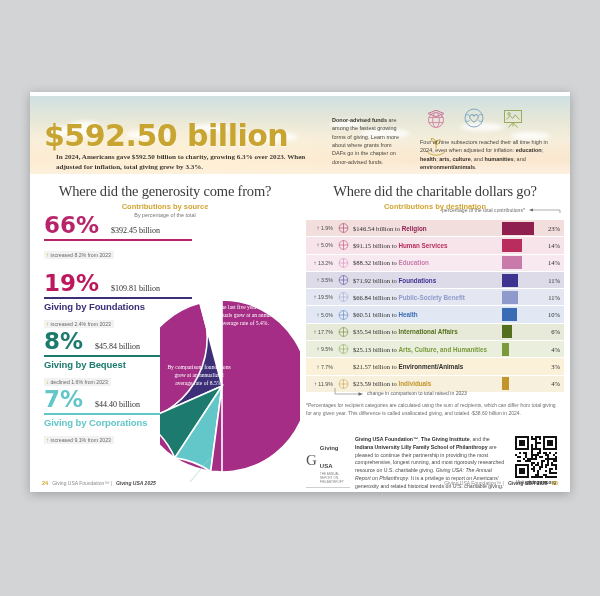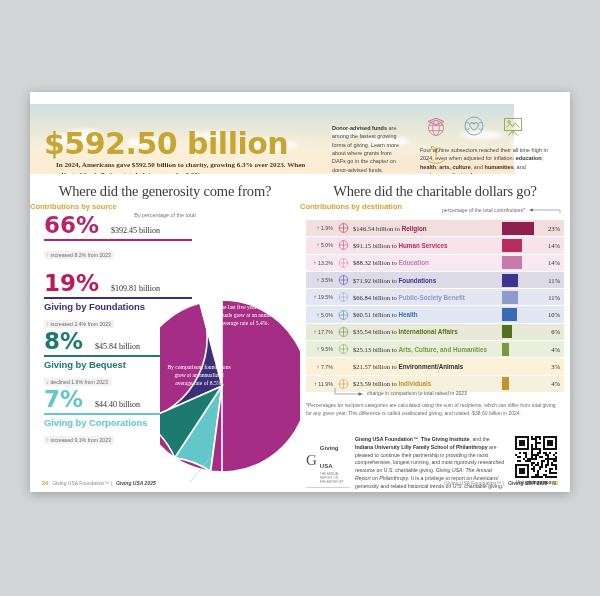--- a/index.html
+++ b/index.html
@@ -11,23 +11,22 @@
   .page-shadow{
     position:absolute;left:30px;top:92px;width:540px;height:400px;
     box-shadow:0 2px 10px rgba(0,0,0,.25);
   }
   .spread{
     position:absolute;left:30px;top:92px;width:540px;height:400px;
     background:#ffffff;overflow:hidden;
   }
   
   .sky{
-    position:absolute;left:0;top:12px;width:436px;height:82px;
+    position:absolute;left:0;top:4px;width:540px;height:82px;
     background:linear-gradient(180deg,#cfe0e2 0%,#e6e7d8 28%,#f6eedb 55%,#fbe7cf 78%,#fdf3e6 100%);
-    padding-left:48px;
   }
   .cloud{position:absolute;border-radius:50%;background:rgba(255,255,255,.85);filter:blur(2px);}
   .sun-haze{
     position:absolute;left:-30px;top:20px;width:430px;height:70px;
     background:radial-gradient(ellipse at 40% 60%,rgba(255,241,214,.95),rgba(255,236,200,0) 70%);
   }
   .headline{
     position:absolute;left:14px;top:22px;
     font-family:"DejaVu Sans",sans-serif;
     font-weight:bold;font-size:30px;letter-spacing:-.5px;
@@ -56,21 +55,21 @@
   
   .col-left{position:absolute;left:0;top:82px;width:270px;height:318px;background:#fff;}
   .col-right{position:absolute;left:270px;top:82px;width:270px;height:318px;background:#fff;}
   .gutter{position:absolute;left:269px;top:86px;width:1px;height:300px;background:#e8e8e8;}
   .sec-title{
     font-family:"Liberation Serif",serif;
     font-size:14.5px;color:#3b3b3b;text-align:center;font-weight:normal;
     margin:0;padding-top:9px;letter-spacing:-.2px;
   }
   .sec-sub{
-    font-size:7.5px;font-weight:bold;color:#d2a533;margin-top:2px;
+    font-size:7.5px;font-weight:bold;color:#d2a533;text-align:center;margin-top:2px;
   }
   .sec-sub2{
     font-size:5.4px;color:#777;text-align:center;margin-top:1px;
   }
   
   .src{position:absolute;left:14px;width:150px;}
   .src .pctline{display:flex;align-items:baseline;gap:12px;}
   .src .pct{
     font-family:"DejaVu Sans",sans-serif;font-weight:bold;font-size:23px;line-height:1;
   }

